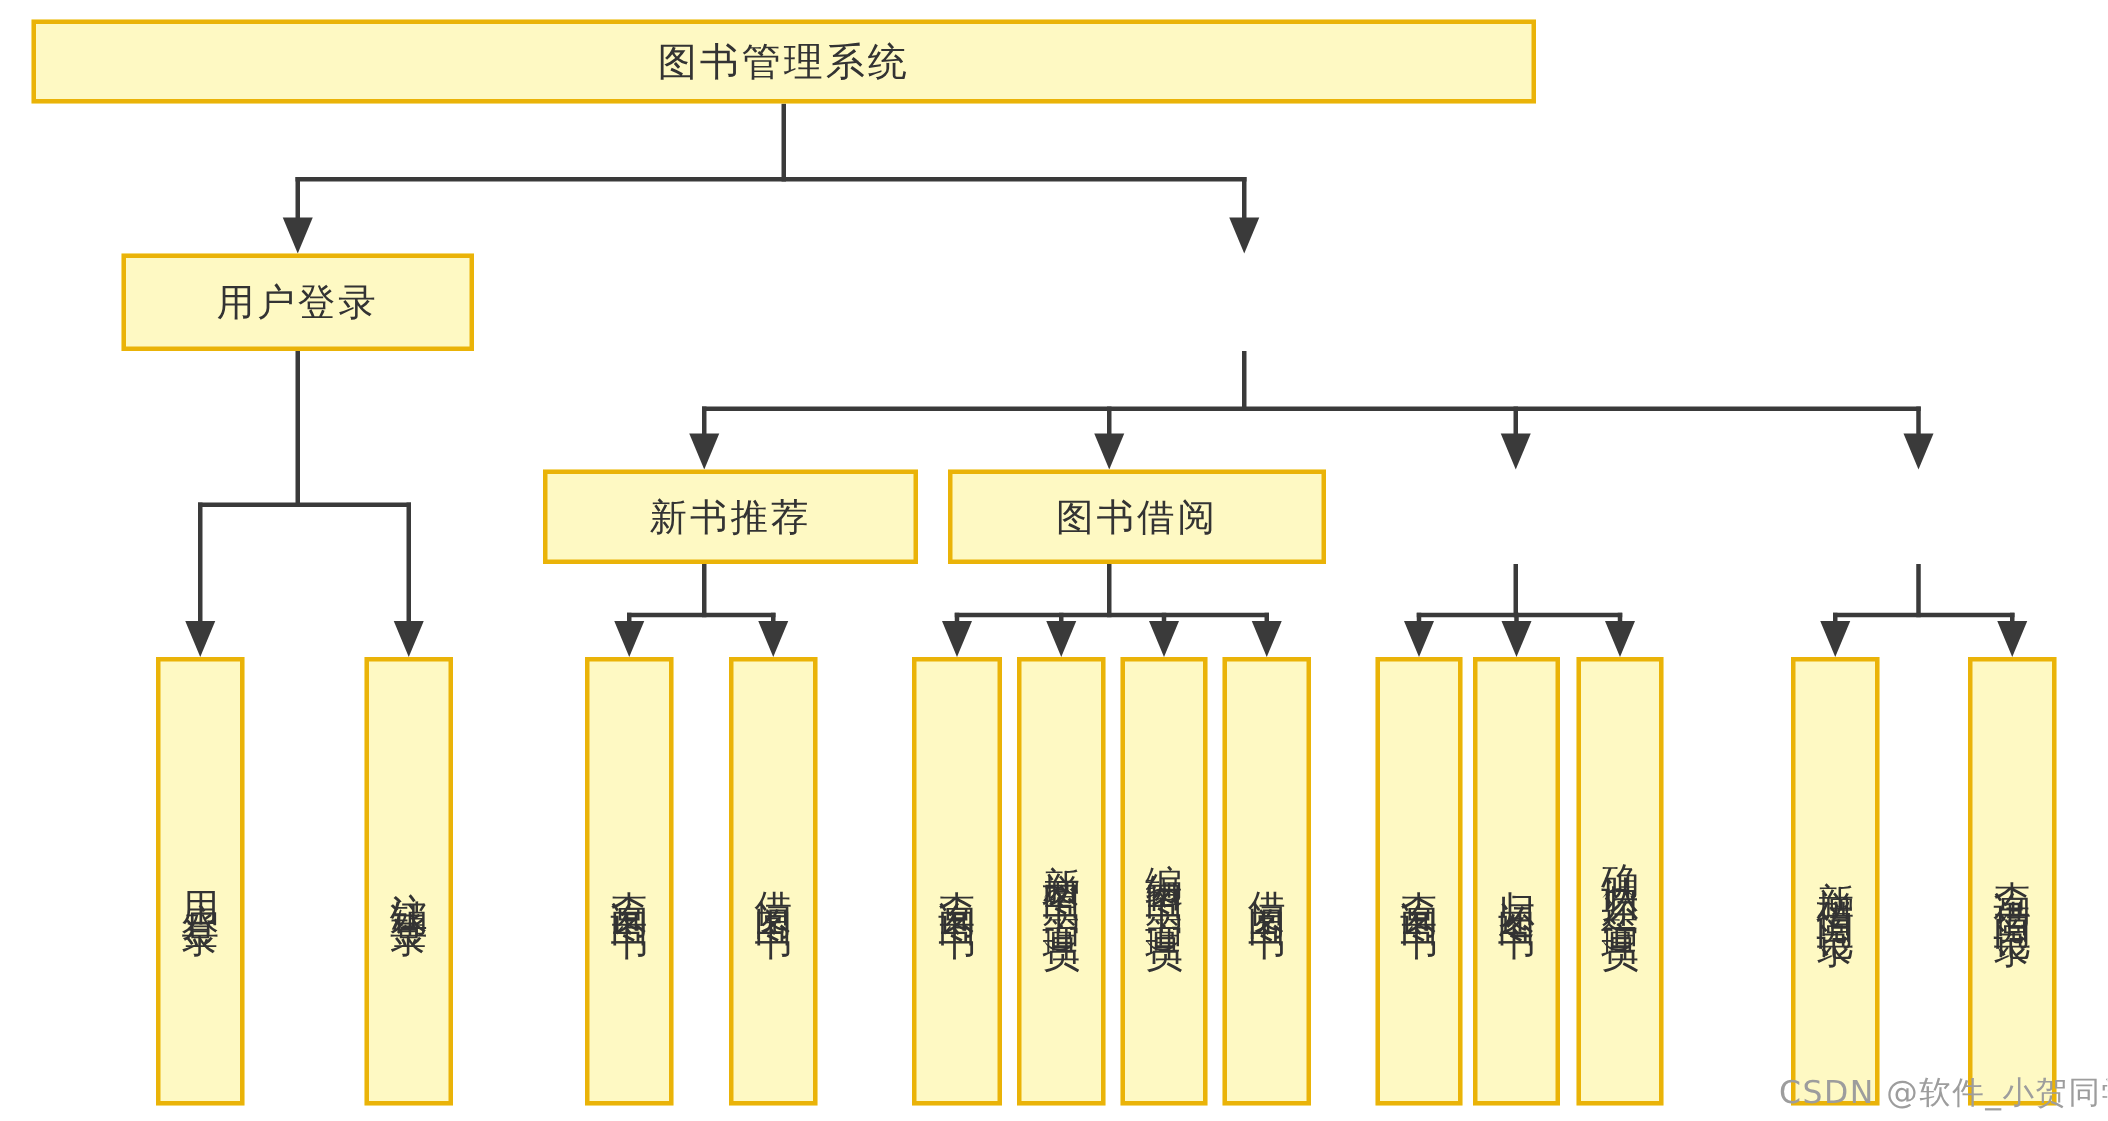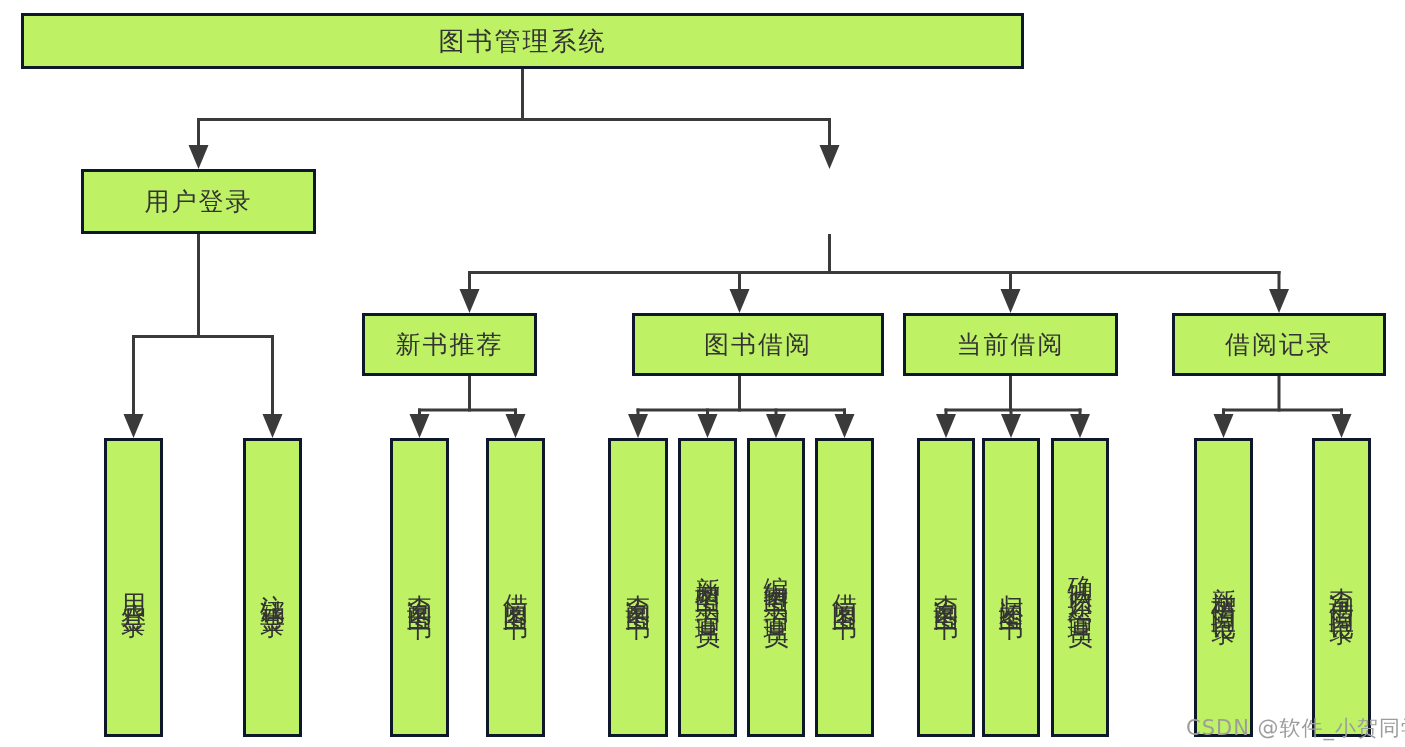--- a/index.html
+++ b/index.html
@@ -27,22 +27,22 @@
     stroke: #3a3a3a;
     stroke-width: 3;
   }
   .connectors polygon {
     fill: #3a3a3a;
     stroke: none;
   }
   .box {
     position: absolute;
     box-sizing: border-box;
-    border: 3px solid #0f172a;
-    background: #bef264;
+    border: 3px solid #eab308;
+    background: #fef9c3;
     display: flex;
     align-items: center;
     justify-content: center;
   }
   .hbox .lbl {
     font-size: 25px;
     letter-spacing: 2px;
     white-space: nowrap;
   }
   .root .lbl {
@@ -147,32 +147,26 @@
   </svg>
 
   <div class="box hbox root" style="left:21px;top:13px;width:1003px;height:56px">
     <span class="lbl">图书管理系统</span>
   </div>
 
   <div class="box hbox" style="left:81px;top:169px;width:235px;height:65px">
     <span class="lbl">用户登录</span>
   </div>
 
-  <div class="box hbox" style="left:362px;top:313px;width:175px;height:63px">
+  <div class="box hbox" style="left:362px;top:313px;width:250px;height:63px">
     <span class="lbl">新书推荐</span>
   </div>
   <div class="box hbox" style="left:632px;top:313px;width:252px;height:63px">
     <span class="lbl">图书借阅</span>
   </div>
-  <div class="box hbox" style="left:903px;top:313px;width:215px;height:63px">
-    <span class="lbl">当前借阅</span>
-  </div>
-  <div class="box hbox" style="left:1172px;top:313px;width:214px;height:63px">
-    <span class="lbl">借阅记录</span>
-  </div>
 
   <div class="box vbox" style="left:104px;top:438px;width:59px;height:299px">
     <span class="lbl">用户登录</span>
   </div>
   <div class="box vbox" style="left:243px;top:438px;width:59px;height:299px">
     <span class="lbl">注销登录</span>
   </div>
 
   <div class="box vbox" style="left:390px;top:438px;width:59px;height:299px">
     <span class="lbl">查询图书</span>

